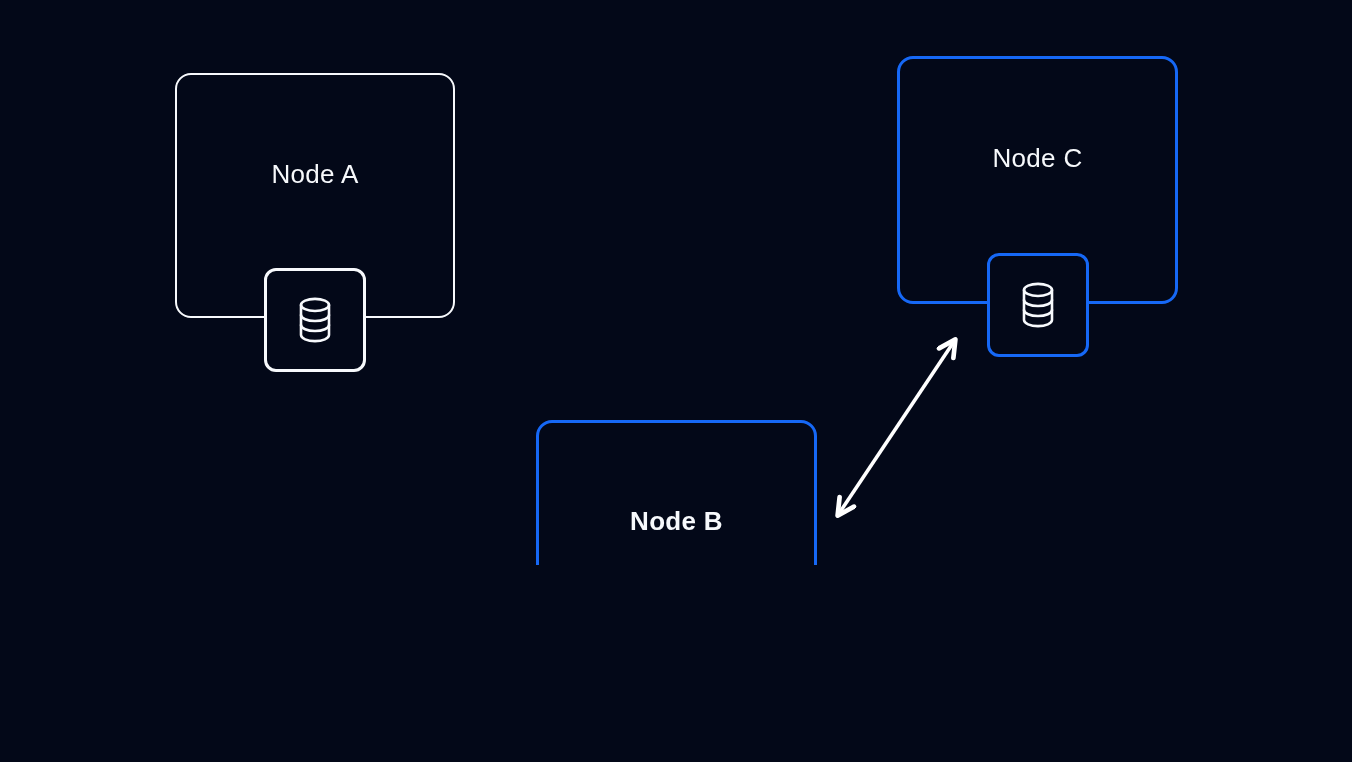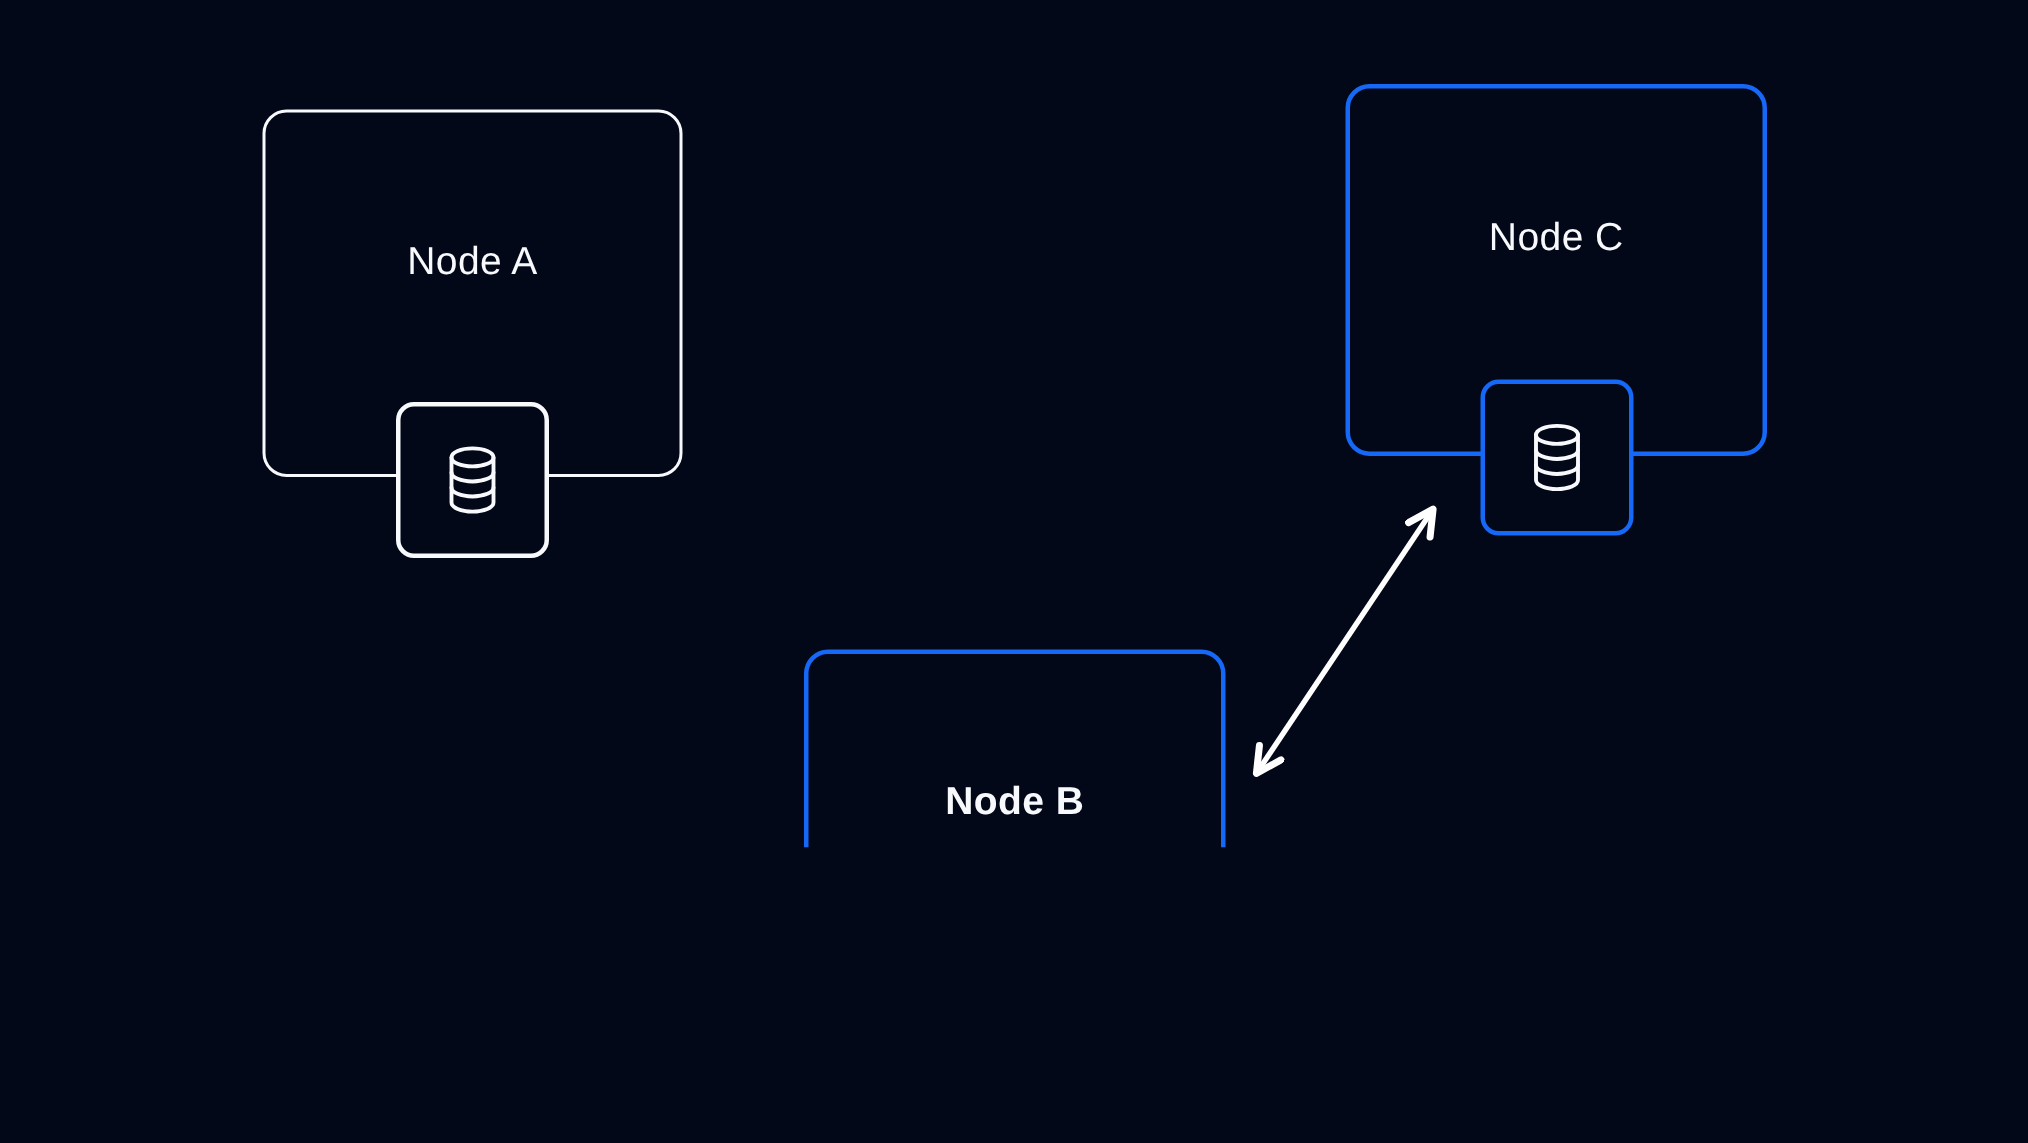--- a/index.html
+++ b/index.html
@@ -17,21 +17,21 @@
   }
   .node{
     position:absolute;
     border-radius:16px;
     box-sizing:border-box;
   }
   .node.white{border:2.5px solid var(--white);}
   .node.blue{border:3px solid var(--blue);}
   .node-a{left:175px;top:73px;width:280px;height:245px;}
   .node-c{left:897px;top:56px;width:281px;height:248px;}
-  .node-b{left:536px;top:433px;width:281px;height:246px;}
+  .node-b{left:536px;top:420px;width:281px;height:246px;}
   .node-label{
     position:absolute;
     top:41%;left:0;right:0;
     transform:translateY(-50%);
     text-align:center;
     color:var(--white);
     font-size:26px;
     line-height:35px;
     letter-spacing:.3px;
     font-weight:500;

